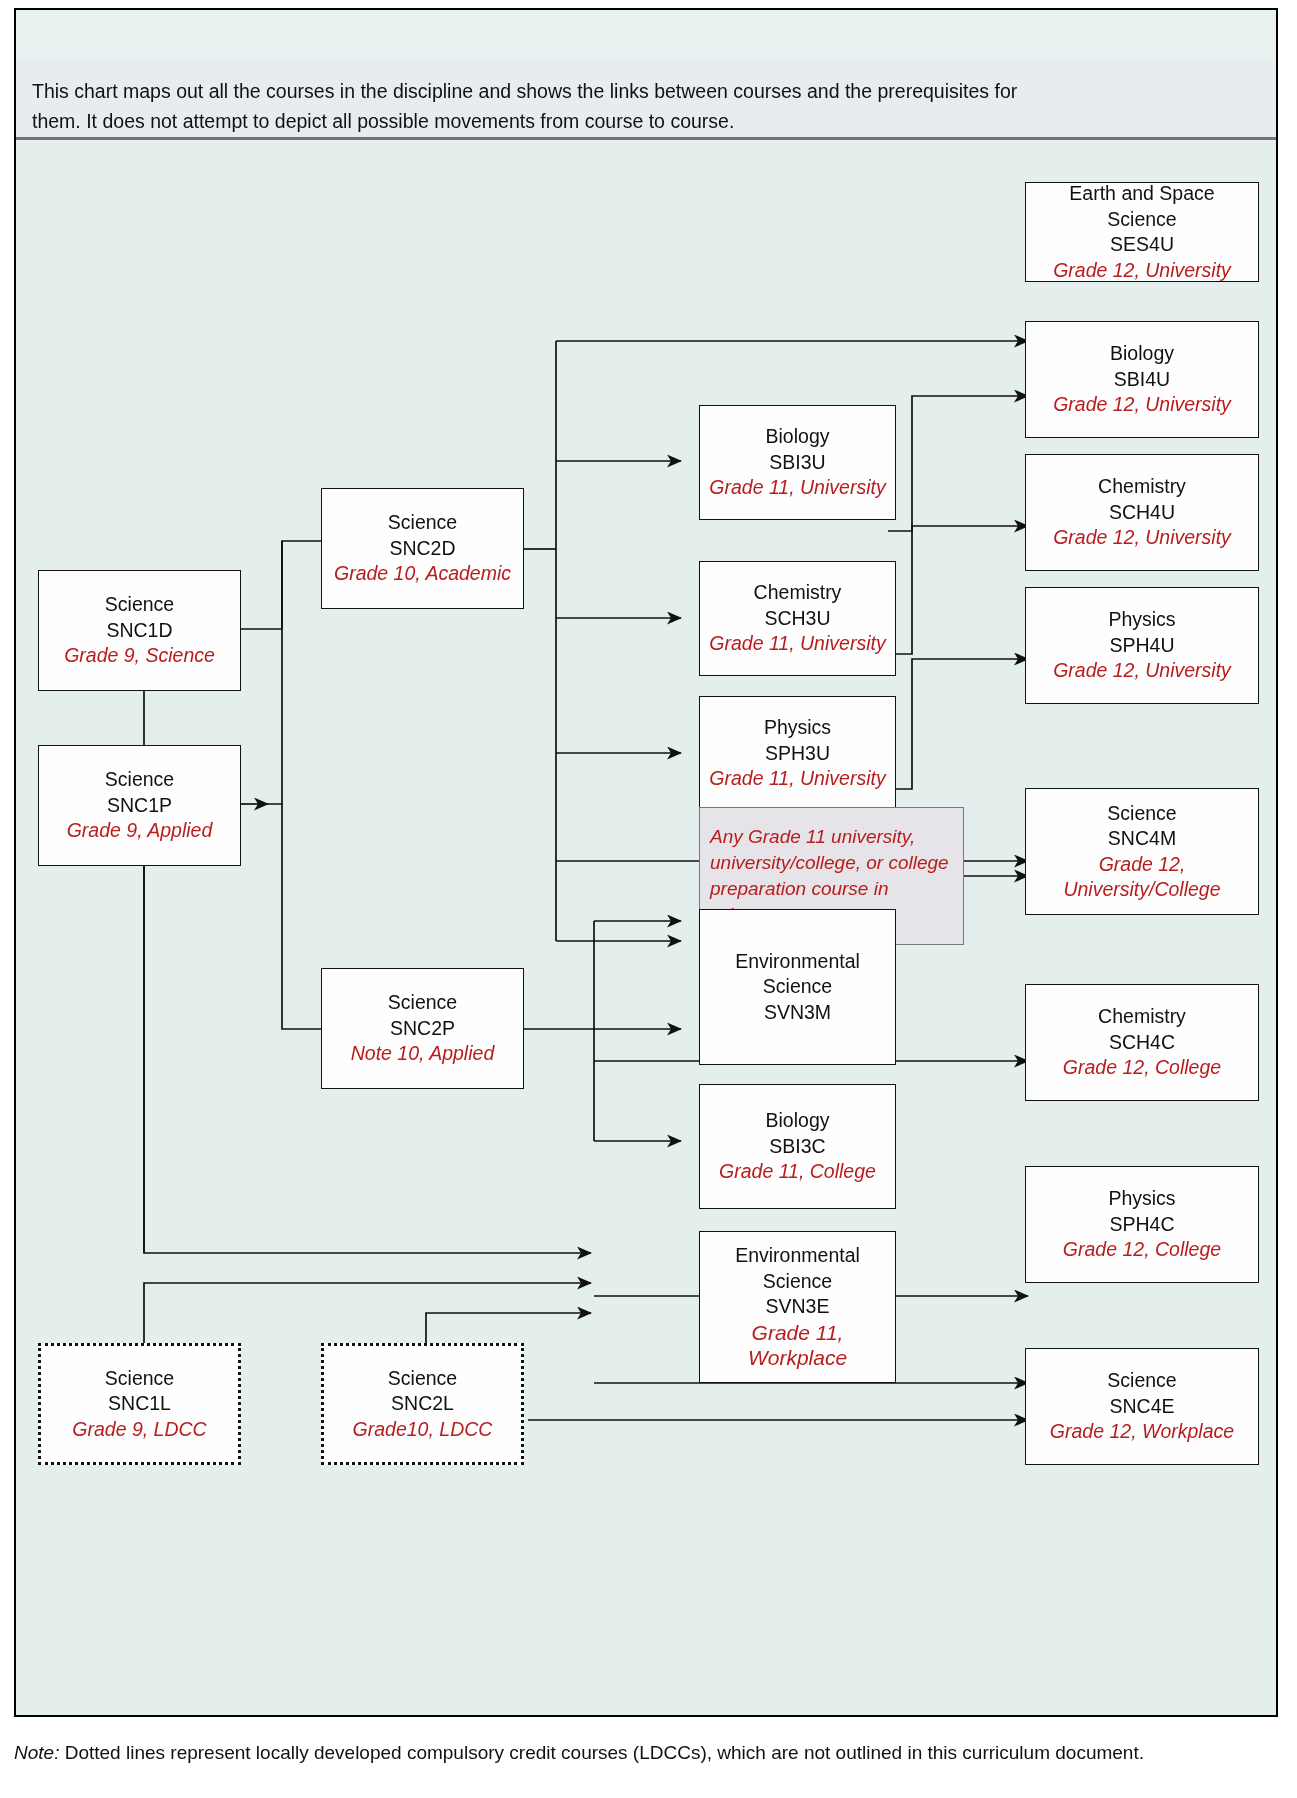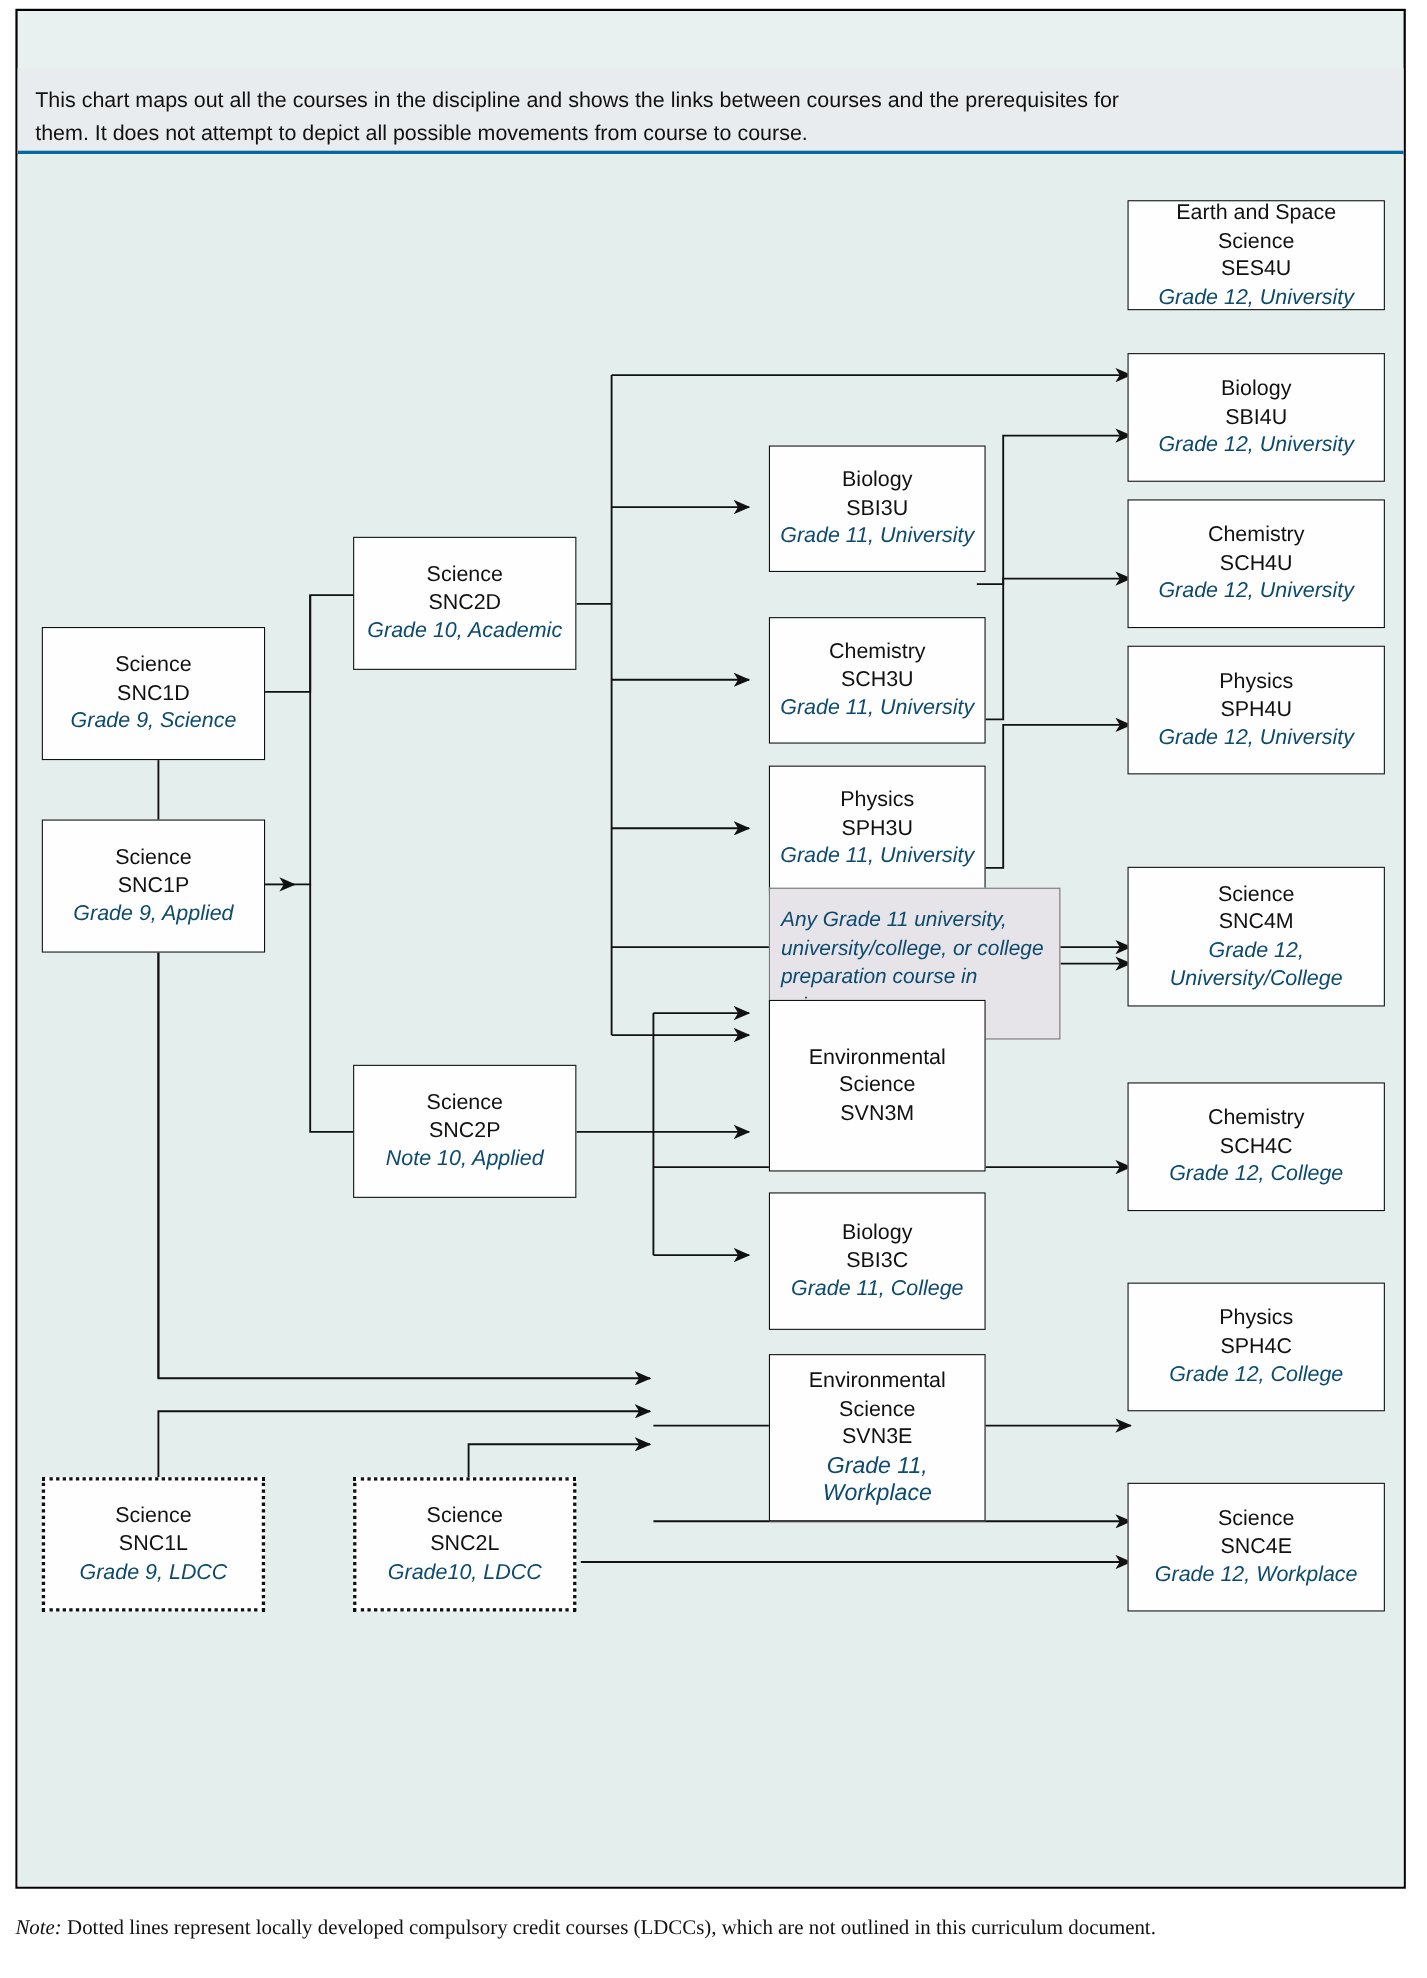--- a/index.html
+++ b/index.html
@@ -11,43 +11,43 @@
   #frame{position:absolute;left:14px;top:8px;width:1264px;height:1709px;
          border:2px solid #000;box-sizing:border-box;background:#e8f1f0;}
 
   
   #titlebar{position:absolute;left:0;top:0;width:100%;height:52px;background:#000;}
   #titlebar .t{position:absolute;left:16px;top:11px;color:#fff;font-size:25px;font-weight:bold;
                letter-spacing:.1px;font-family:"Liberation Sans",sans-serif;}
 
   
   #intro{position:absolute;left:0;top:52px;width:100%;height:78px;background:#e9ecee;
-         border-bottom:3px solid #0369a1;box-sizing:border-box;}
+         border-bottom:3px solid #737373;box-sizing:border-box;}
   #intro p{margin:0;position:absolute;left:16px;top:14px;width:1000px;font-size:19.5px;
            line-height:30px;color:#111;}
 
   
   #canvas{position:absolute;left:0;top:131px;width:1260px;height:1574px;background:#e4eeed;}
 
   svg#wires{position:absolute;left:0;top:0;width:1260px;height:1574px;}
 
   
   .node{position:absolute;box-sizing:border-box;background:#fefefe;border:1.6px solid #111;
         display:flex;flex-direction:column;align-items:center;justify-content:center;
         text-align:center;padding:4px 6px;}
   .node .ln{font-size:19.5px;line-height:25.5px;color:#111;white-space:nowrap;}
   .node .ln.w{white-space:normal;}
-  .node .it{font-style:italic;font-size:19.5px;line-height:25.5px;color:#0c4a6e;}
+  .node .it{font-style:italic;font-size:19.5px;line-height:25.5px;color:#b91c1c;}
   .node.dotted{border:3px dotted #111;}
   .node.note{background:#e6e4e8;border:1.2px solid #777;align-items:flex-start;
              justify-content:center;text-align:left;padding:6px 10px;}
   .node.note .it{font-size:19px;line-height:26px;}
 
   
-  #footer{position:absolute;left:14px;top:1742px;width:1270px;font-family:Liberation Serif, serif;
+  #footer{position:absolute;left:14px;top:1742px;width:1270px;font-family:Liberation Sans, sans-serif;
           font-size:19px;color:#111;}
   #footer .lbl{font-style:italic;}
 </style>
 </head>
 <body>
 
 <div id="page">
 
   <div id="frame">
 

